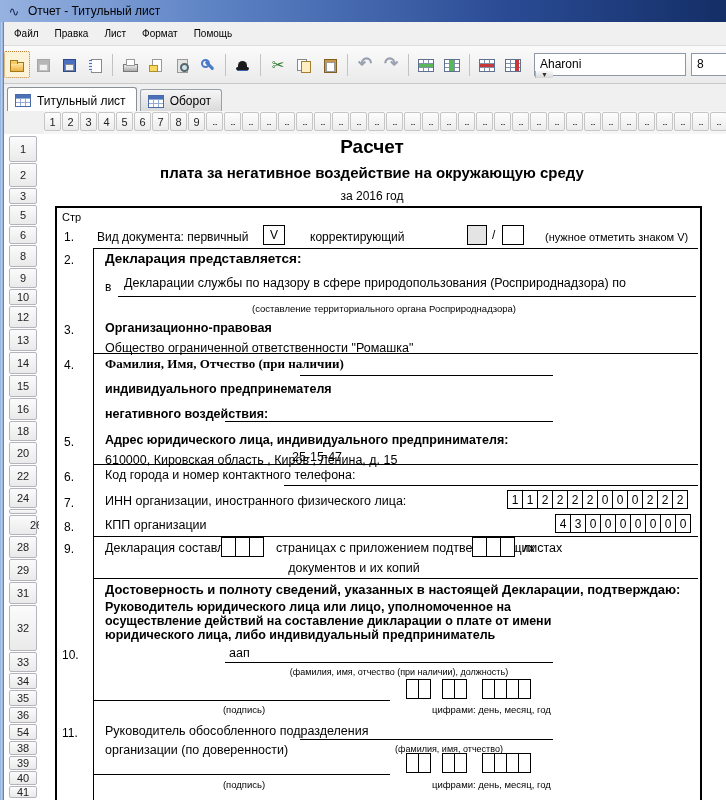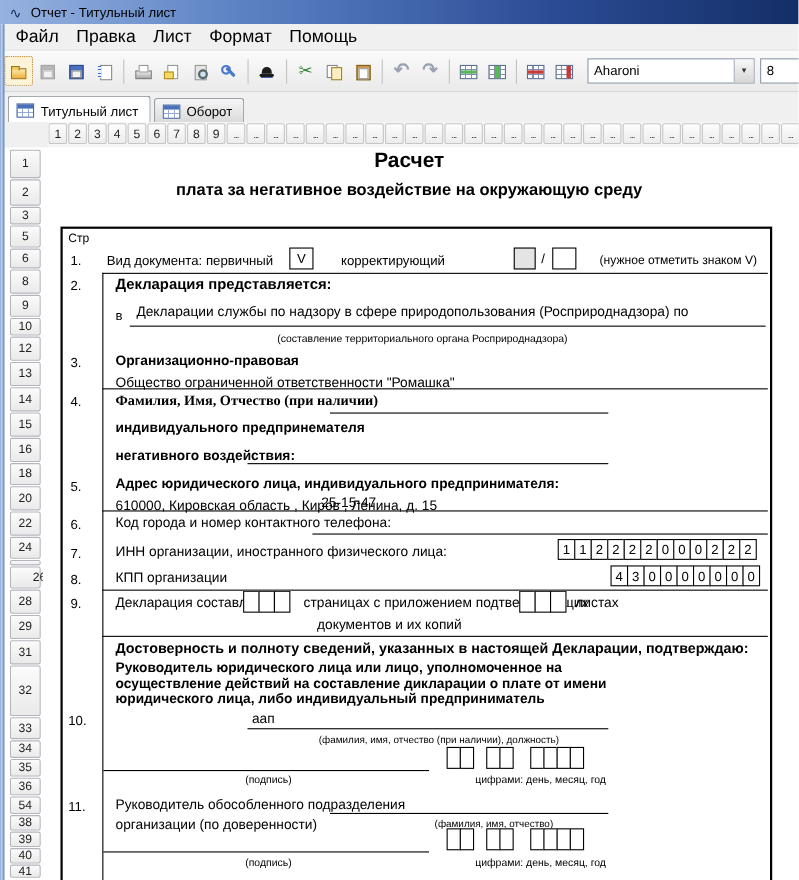--- a/index.html
+++ b/index.html
@@ -6,21 +6,21 @@
   body{width:726px;height:800px;position:relative;overflow:hidden;background:#fff;
        font-family:"Liberation Sans",sans-serif;color:#000;}
   
   .titlebar{height:22px;display:flex;align-items:center;gap:6px;padding-left:6px;
     background:linear-gradient(to right,#96b2e0 0%,#5c82c4 30%,#2a4b94 70%,#142e66 100%);}
   .appicon{font-size:13px;color:#13244c;width:16px;text-align:center;}
   .wtitle{font-size:12px;color:#000;}
   .leftedge{position:absolute;left:0;top:22px;bottom:0;width:4px;z-index:9;
     background:linear-gradient(to right,#89aadc,#c2d4ee 45%,#4a6fae);}
   .menubar{height:23px;background:#f0f0f0;display:flex;align-items:center;padding-left:6px;}
-  .menu-item{padding:3px 8px;font-size:16px;}
+  .menu-item{padding:3px 8px;font-size:10px;}
   .toolbar{height:37px;background:linear-gradient(#fbfbfb,#eaeaea);display:flex;align-items:center;
     padding:0 4px;border-top:1px solid #dcdcdc;border-bottom:1px solid #c9c9c9;}
   .tbtn{width:24px;height:25px;display:flex;align-items:center;justify-content:center;
     border:1px solid transparent;border-radius:2px;flex:0 0 auto;}
   .tbtn.sel{border:1px dotted #c08030;background:#fdf3d8;}
   .tbtn.dis{opacity:.45;filter:grayscale(1);}
   .tsep{width:1px;height:22px;background:#c2c2c2;margin:0 4px;flex:0 0 auto;}
   .icon{position:relative;width:16px;height:16px;display:block;text-align:center;line-height:16px;font-size:14px;}
   
   .open-icon::after{content:"";position:absolute;left:1px;top:3px;width:6px;height:3px;background:#f2cc66;border:1px solid #a07820;border-bottom:none;}
@@ -49,21 +49,21 @@
       repeating-linear-gradient(to bottom,transparent 0 3px,#8090a8 3px 4px),
       repeating-linear-gradient(to right,transparent 0 4px,#8090a8 4px 5px),#fff;}
   .insert-row-icon::after{content:"";position:absolute;left:1px;top:7px;width:14px;height:3px;background:#58b858;}
   .insert-col-icon::after{content:"";position:absolute;left:6px;top:3px;width:4px;height:11px;background:#58b858;}
   .delete-row-icon::after{content:"";position:absolute;left:1px;top:7px;width:14px;height:3px;background:#c83838;}
   .delete-col-icon::after{content:"";position:absolute;left:10px;top:3px;width:4px;height:11px;background:#c83838;}
   .combo{display:flex;align-items:stretch;border:1px solid #8b98a8;background:#fff;height:21px;flex:0 0 auto;}
   .combo .val{flex:1;font-size:12px;padding:3px 5px 0 5px;}
   .combo .arrow{width:17px;display:flex;align-items:center;justify-content:center;font-size:7px;color:#333;
     background:linear-gradient(#f8f8f8,#d6d6d6);border-left:1px solid #a8b0b8;}
-  .font-combo{width:150px;margin-left:8px;}
+  .font-combo{width:150px;margin-left:8px;flex-direction:column;}
   .size-combo{width:56px;margin-left:5px;}
   
   .tabbar{height:28px;background:#f0f0f0;display:flex;align-items:flex-end;padding-left:7px;gap:3px;
     border-bottom:1px solid #a0a0a0;}
   .tab{display:flex;align-items:center;gap:6px;padding:0 10px 0 7px;font-size:12px;height:22px;
     border:1px solid #9aa0a8;border-bottom:none;border-radius:3px 3px 0 0;background:linear-gradient(#f6f6f6,#d9d9d9);}
   .tab.active{background:#fff;height:25px;margin-bottom:-1px;border-color:#8a9098;}
   .tabicon{width:16px;height:13px;border:1px solid #4a6aa8;box-sizing:border-box;background:
     linear-gradient(#4a70b8 0 3px,rgba(0,0,0,0) 3px),
     repeating-linear-gradient(to right,transparent 0 4px,#93aad4 4px 5px),
@@ -271,20 +271,21 @@
       <div class="rowcell" style="height: 14px;">38</div>
       <div class="rowcell" style="height: 14px;">39</div>
       <div class="rowcell" style="height: 14px;">40</div>
       <div class="rowcell" style="height: 12px;">41</div>
     </div>
 
   <div class="content">
 
     <div class="abs ft ctr" style="left:0;top:2px;width:656px;">Расчет</div>
     <div class="abs fs ctr" style="left:0;top:30px;width:656px;">плата за негативное воздействие на окружающую среду</div>
+    <div class="abs fp ctr" style="left:0;top:55px;width:656px;">за 2016 год</div>
 
     <div class="outerbox"></div>
     <div class="vline" style="left:49px;top:114px;height:556px;"></div>
     <div class="abs t11" style="left:18px;top:77px;">Стр</div>
 
     <div class="abs t12" style="left:20px;top:96px;">1.</div>
     <div class="abs t12" style="left:53px;top:96px;">Вид документа: первичный</div>
     <div class="cellbox" style="left:219px;top:91px;width:22px;height:20px;">V</div>
     <div class="abs t12" style="left:266px;top:96px;">корректирующий</div>
     <div class="cellbox gray" style="left:423px;top:91px;width:20px;height:20px;"></div>

